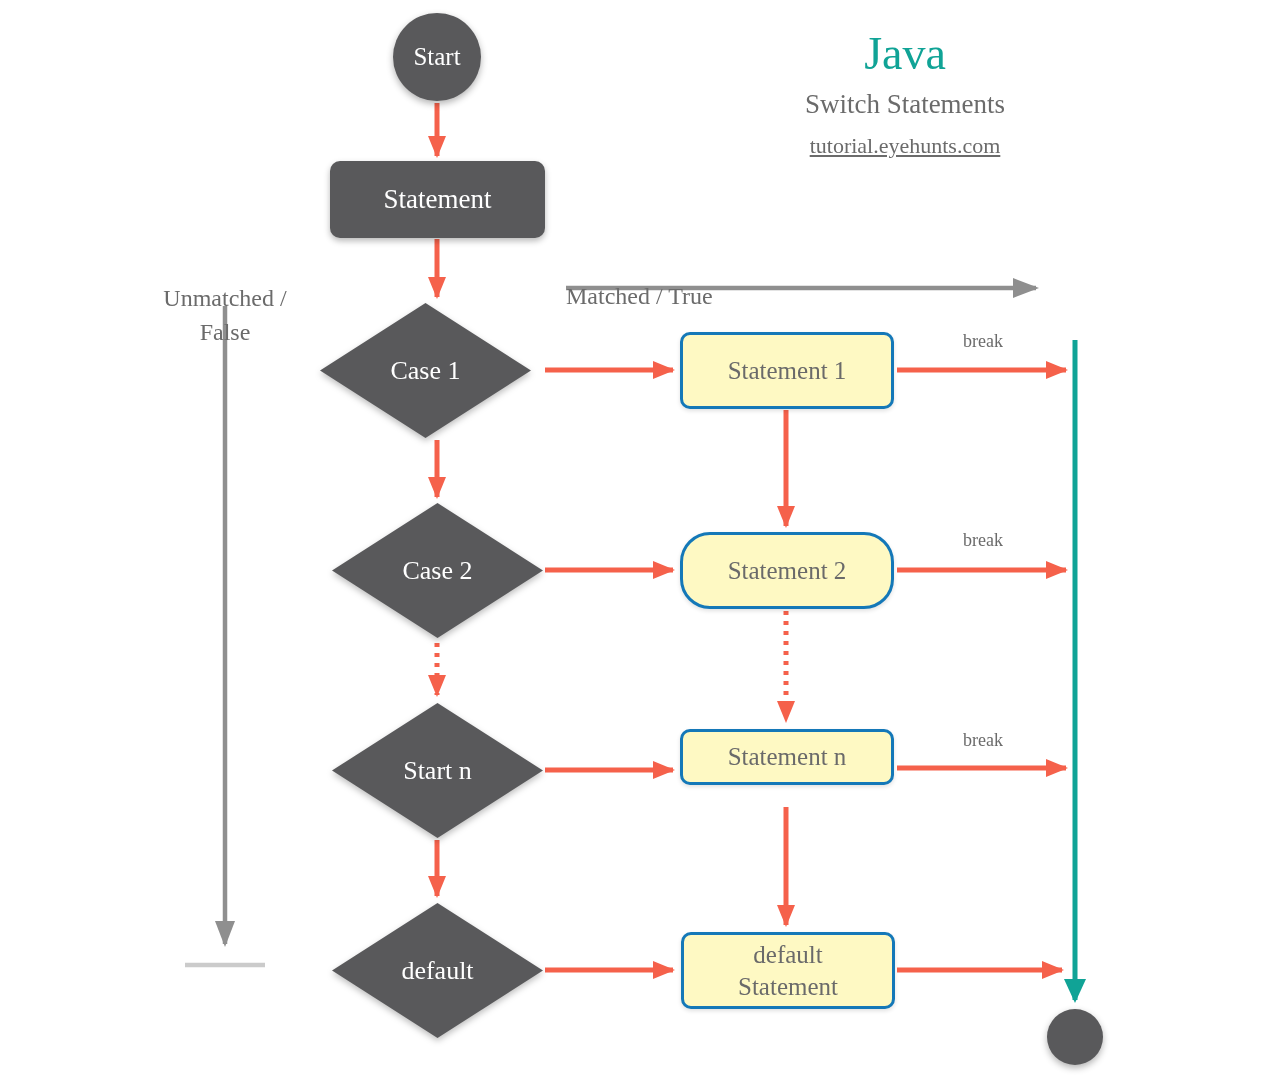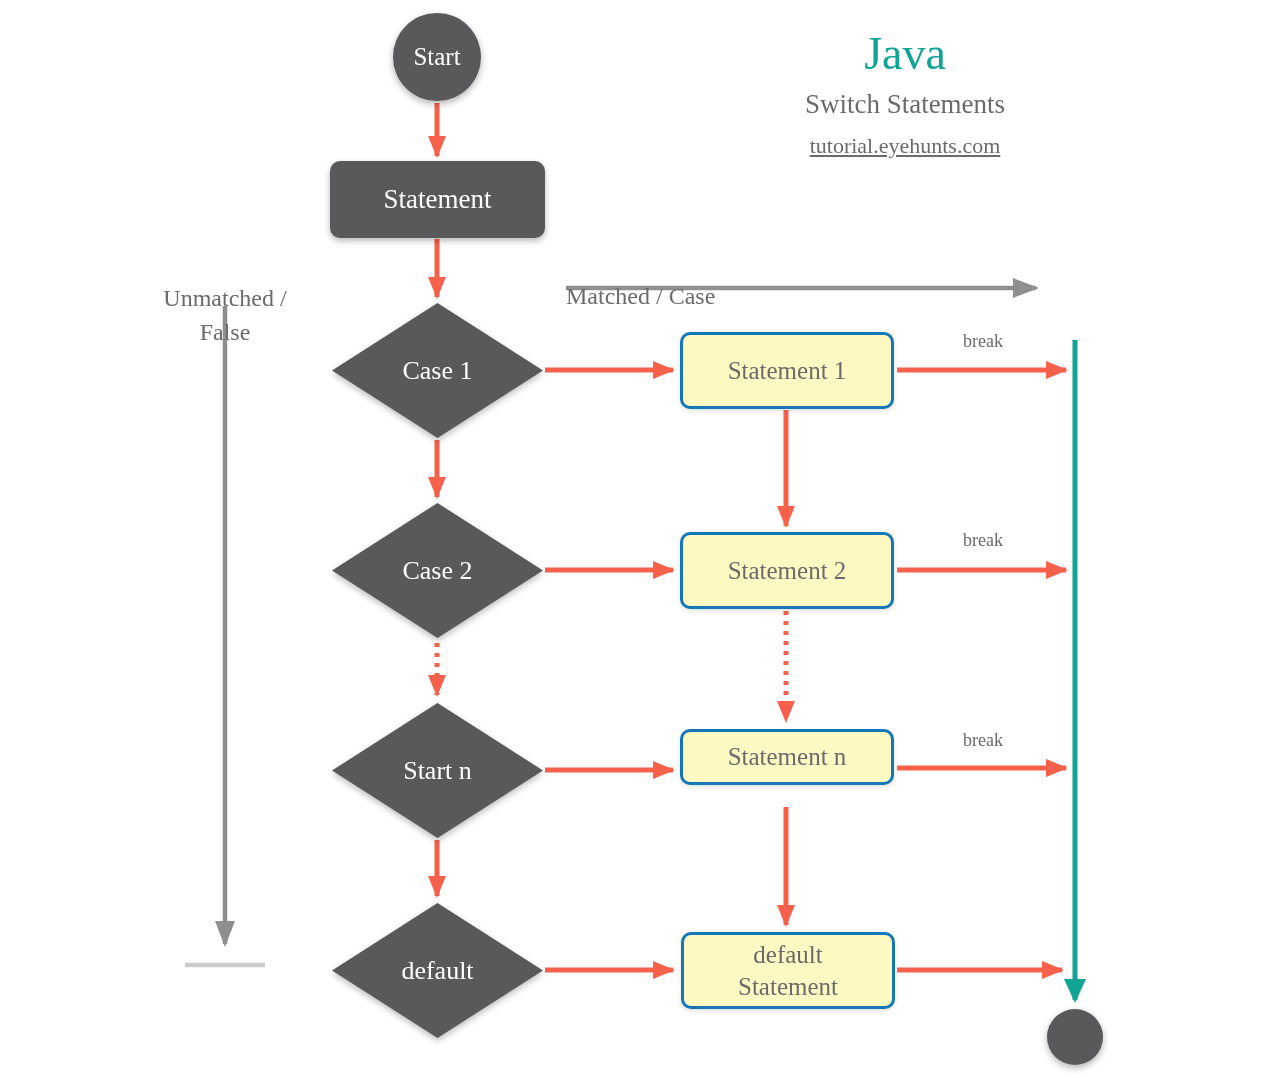--- a/index.html
+++ b/index.html
@@ -106,21 +106,21 @@
   </svg>
 
   <div class="node circle" style="left:393px; top:13px; width:88px; height:88px; font-size:25px;">
     <span>Start</span>
   </div>
 
   <div class="node rect-dark" style="left:330px; top:161px; width:215px; height:77px;">
     <span>Statement</span>
   </div>
 
-  <div class="diamond-wrap" style="left:332px; top:303px; width:211px; height:135px;">
+  <div class="diamond-wrap" style="left:320px; top:303px; width:211px; height:135px;">
     <div class="diamond">
       <span>Case 1</span>
     </div>
   </div>
 
   <div class="diamond-wrap" style="left:332px; top:503px; width:211px; height:135px;">
     <div class="diamond">
       <span>Case 2</span>
     </div>
   </div>
@@ -134,42 +134,42 @@
   <div class="diamond-wrap" style="left:332px; top:903px; width:211px; height:135px;">
     <div class="diamond">
       <span>default</span>
     </div>
   </div>
 
   <div class="node stmt" style="left:680px; top:332px; width:214px; height:77px;">
     <span>Statement 1</span>
   </div>
 
-  <div class="node stmt" style="left:680px; top:532px; width:214px; height:77px;">
+  <div class="node stmt" style="left:680px; top:532px; width:214px; height:77px;border-radius:30px;">
     <span>Statement 2</span>
   </div>
 
   <div class="node stmt" style="left:680px; top:729px; width:214px; height:56px;">
     <span>Statement n</span>
   </div>
 
   <div class="node stmt" style="left:681px; top:932px; width:214px; height:77px;">
     <span class="multiline">default
 Statement</span>
   </div>
 
   <div class="node circle" style="left:1047px; top:1009px; width:56px; height:56px;"></div>
 
   <div class="label title-block">
     <div class="title-brand">Java</div>
     <div class="title-sub">Switch Statements</div>
     <a class="title-url">tutorial.eyehunts.com</a>
   </div>
 
-  <div class="label edge-label" style="left:566px; top:243px;">Matched / Case</div>
+  <div class="label edge-label" style="left:566px; top:243px;">Matched / True</div>
 
   <div class="label edge-label unmatched-label">Unmatched /
 False</div>
 
   <div class="label break-label" style="left:928px; top:331px;">break</div>
 
   <div class="label break-label" style="left:928px; top:530px;">break</div>
 
   <div class="label break-label" style="left:928px; top:730px;">break</div>
 

